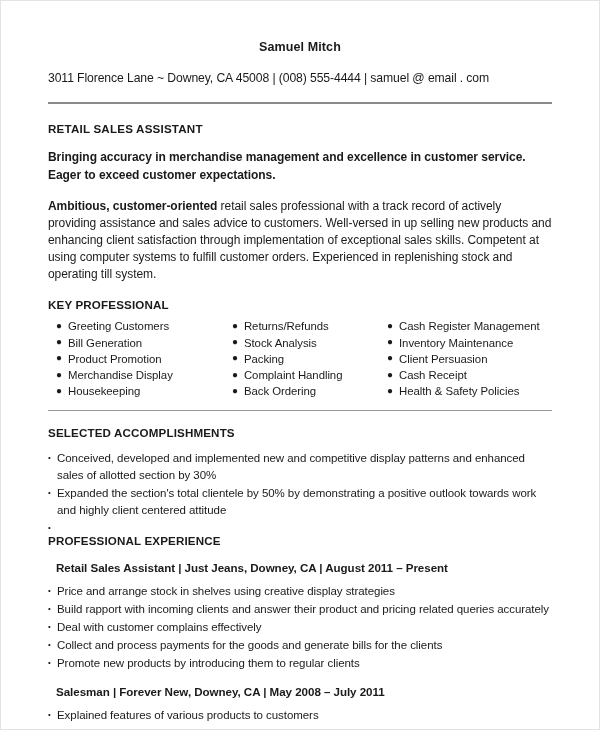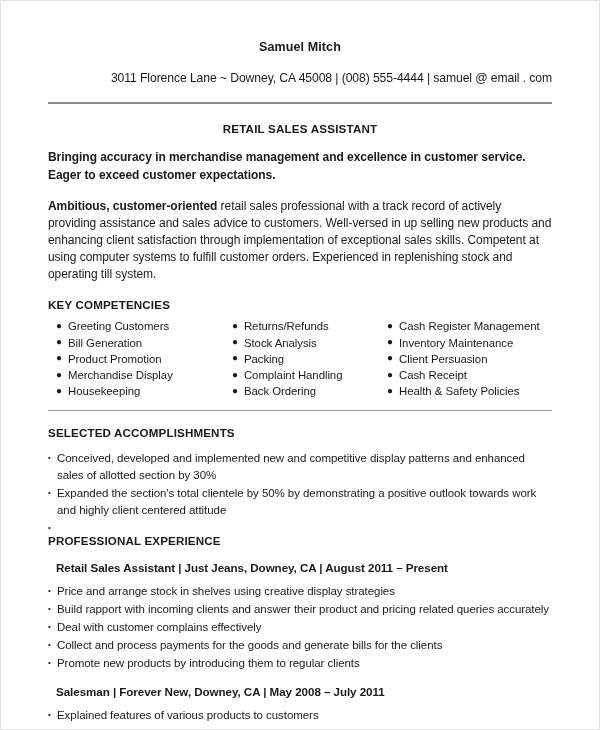--- a/index.html
+++ b/index.html
@@ -32,35 +32,34 @@
   
   .cand-name {
     text-align: center;
     font-size: 12.5px;
     font-weight: bold;
     letter-spacing: .1px;
     margin: 0 0 16px 0;
     line-height: 1.1;
   }
   .cand-contact {
-    text-align: right;
+    text-align: left;
     font-size: 12.2px;
     font-weight: normal;
     margin: 0;
     line-height: 1.2;
     letter-spacing: -.1px;
   }
   .rule {
     height: 0;
     border-top: 2px solid #8a8a8a;
     margin: 17px 0 0 0;
   }
 
   .job-title-head {
-    text-align: center;
     font-size: 11.6px;
     font-weight: bold;
     letter-spacing: .2px;
     margin: 18px 0 12px 0;
   }
 
   
   .para {
     font-size: 12px;
     line-height: 1.43;
@@ -156,21 +155,21 @@
     <div class="cand-name">Samuel Mitch</div>
     <div class="cand-contact">3011 Florence Lane ~ Downey, CA 45008 | (008) 555-4444 | samuel @ email . com</div>
 
     <div class="rule"></div>
 
     <div class="job-title-head">RETAIL SALES ASSISTANT</div>
 
     <div class="para lead">Bringing accuracy in merchandise management and excellence in customer service. Eager to exceed customer expectations.</div>
     <div class="para"><span class="bold">Ambitious, customer-oriented</span><span> retail sales professional with a track record of actively providing assistance and sales advice to customers. Well-versed in up selling new products and enhancing client satisfaction through implementation of exceptional sales skills. Competent at using computer systems to fulfill customer orders. Experienced in replenishing stock and operating till system.</span></div>
 
-    <div class="sec-head">KEY COMPETENCIES</div>
+    <div class="sec-head">KEY PROFESSIONAL</div>
 
     <div class="comp-wrap">
       <div class="comp-col c1">
         <div class="comp-item"><span class="dot">●</span><span>Greeting Customers</span></div>
         <div class="comp-item"><span class="dot">●</span><span>Bill Generation</span></div>
         <div class="comp-item"><span class="dot">●</span><span>Product Promotion</span></div>
         <div class="comp-item"><span class="dot">●</span><span>Merchandise Display</span></div>
         <div class="comp-item"><span class="dot">●</span><span>Housekeeping</span></div>
       </div>
       <div class="comp-col c2">

